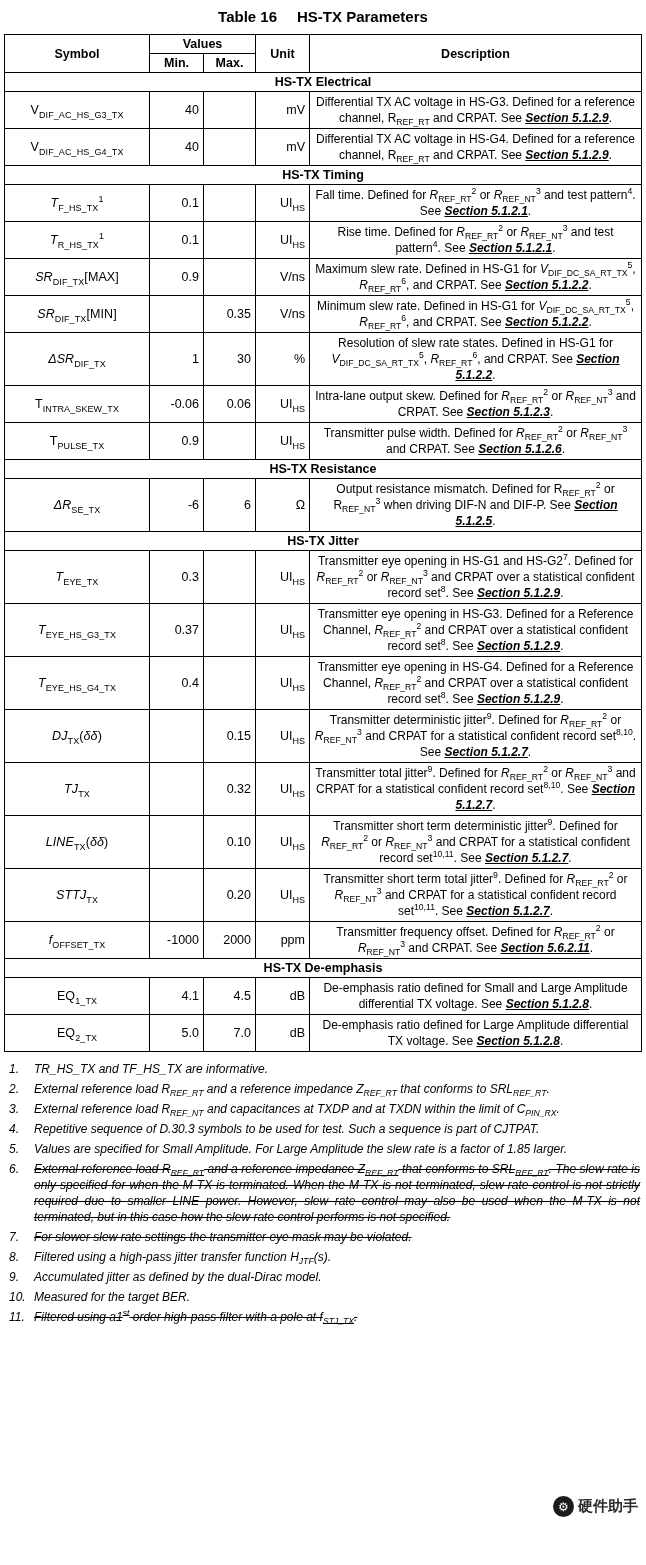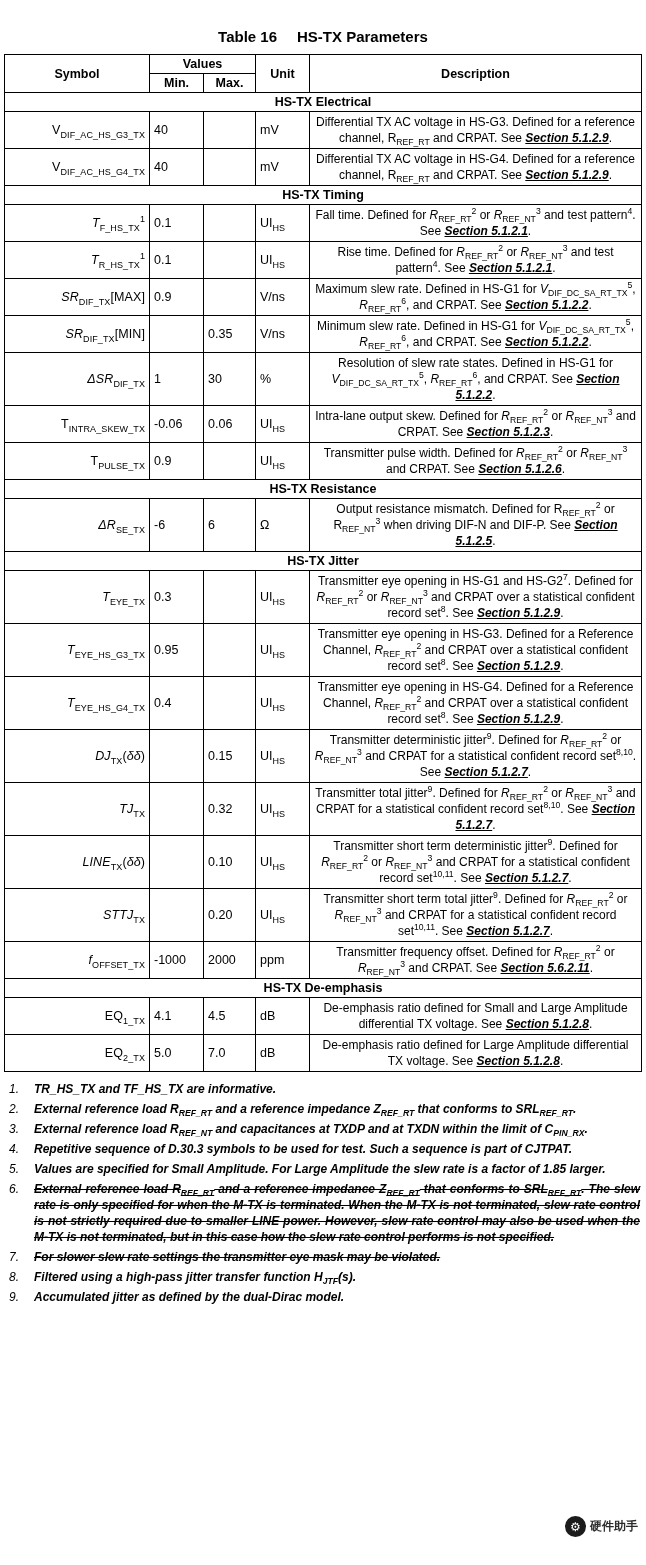--- a/index.html
+++ b/index.html
@@ -9,21 +9,20 @@
     color: #000;
     -webkit-font-smoothing: antialiased;
   }
   .page {
     width: 646px;
     height: 1523px;
     position: relative;
     background: #fff;
     padding: 6px 4px 4px 4px;
     overflow: hidden;
-    margin-top: 20px;
   }
   .doc-title {
     text-align: center;
     font-weight: bold;
     font-size: 15px;
     padding: 2px 0 9px 0;
   }
   .doc-title .t-cap { margin-left: 20px; }
 
   table.params {
@@ -43,26 +42,26 @@
     font-size: 12.5px;
     padding: 4px 3px;
   }
   td.section {
     text-align: center;
     font-weight: bold;
     font-size: 12.5px;
     padding: 4px;
   }
   td.sym {
-    text-align: right;
+    text-align: center;
     padding: 5px 3px 5px 6px;
     font-size: 12.5px;
     letter-spacing: 0.1px;
   }
-  td.num { text-align: left; font-size: 12.5px; }
+  td.num { text-align: right; font-size: 12.5px; }
   td.desc {
     text-align: center;
     padding: 3px 5px;
     line-height: 16px;
   }
   td.desc strong { font-weight: bold; font-style: italic; text-decoration: underline; }
   sub, sup { font-size: 72%; line-height: 0; }
 
   .footnotes {
     margin-top: 9px;
@@ -70,21 +69,21 @@
     font-size: 12px;
     font-style: italic;
     padding-left: 5px;
   }
   .footnote {
     display: flex;
     line-height: 16px;
     margin: 0 0 4px 0;
   }
   .fn-num { flex: none; width: 25px; }
-  .fn-text { flex: 1; text-align: justify; padding-right: 2px; font-weight: bold; }
+  .fn-text { flex: 1; text-align: justify; padding-right: 2px; }
   .footnote.struck .fn-text { text-decoration: line-through; text-decoration-thickness: 1px; }
 
   .watermark {
     position: absolute;
     right: 8px;
     bottom: 6px;
     display: flex;
     align-items: center;
     gap: 4px;
     background: #fff;
@@ -96,21 +95,21 @@
     border-radius: 50%;
     background: #1c1c1c;
     color: #fff;
     display: flex;
     align-items: center;
     justify-content: center;
     font-size: 12px;
     font-style: normal;
   }
   .wm-text {
-    font-size: 12px;
+    font-size: 15px;
     font-weight: bold;
     color: #2b2b2b;
     font-style: normal;
   }
 </style>
 </head>
 <body>
 
 <div class="page">
 
@@ -223,21 +222,21 @@
         </tr>
         <tr>
           <td class="sym"><em>T</em><sub>EYE_TX</sub></td>
           <td class="num">0.3</td>
           <td class="num"></td>
           <td class="num">UI<sub>HS</sub></td>
           <td class="desc">Transmitter eye opening in HS-G1 and HS-G2<sup>7</sup>. Defined for <em>R</em><sub>REF_RT</sub><sup>2</sup> or <em>R</em><sub>REF_NT</sub><sup>3</sup> and CRPAT over a statistical confident record set<sup>8</sup>. See <strong>Section 5.1.2.9</strong>.</td>
         </tr>
         <tr>
           <td class="sym"><em>T</em><sub>EYE_HS_G3_TX</sub></td>
-          <td class="num">0.95</td>
+          <td class="num">0.37</td>
           <td class="num"></td>
           <td class="num">UI<sub>HS</sub></td>
           <td class="desc">Transmitter eye opening in HS-G3. Defined for a Reference Channel, <em>R</em><sub>REF_RT</sub><sup>2</sup> and CRPAT over a statistical confident record set<sup>8</sup>. See <strong>Section 5.1.2.9</strong>.</td>
         </tr>
         <tr>
           <td class="sym"><em>T</em><sub>EYE_HS_G4_TX</sub></td>
           <td class="num">0.4</td>
           <td class="num"></td>
           <td class="num">UI<sub>HS</sub></td>
           <td class="desc">Transmitter eye opening in HS-G4. Defined for a Reference Channel, <em>R</em><sub>REF_RT</sub><sup>2</sup> and CRPAT over a statistical confident record set<sup>8</sup>. See <strong>Section 5.1.2.9</strong>.</td>
@@ -327,20 +326,28 @@
         <span class="fn-text">For slower slew rate settings the transmitter eye mask may be violated.</span>
       </div>
       <div class="footnote">
         <span class="fn-num">8.</span>
         <span class="fn-text">Filtered using a high-pass jitter transfer function H<sub>JTF</sub>(s).</span>
       </div>
       <div class="footnote">
         <span class="fn-num">9.</span>
         <span class="fn-text">Accumulated jitter as defined by the dual-Dirac model.</span>
       </div>
+      <div class="footnote">
+        <span class="fn-num">10.</span>
+        <span class="fn-text">Measured for the target BER.</span>
+      </div>
+      <div class="footnote struck">
+        <span class="fn-num">11.</span>
+        <span class="fn-text">Filtered using a1<sup>st</sup> order high-pass filter with a pole at f<sub>STJ_TX</sub>.</span>
+      </div>
     </div>
 
   <div class="watermark">
     <span class="wm-icon">⚙</span>
     <span class="wm-text">硬件助手</span>
   </div>
 
 </div>
 
 </body></html>

